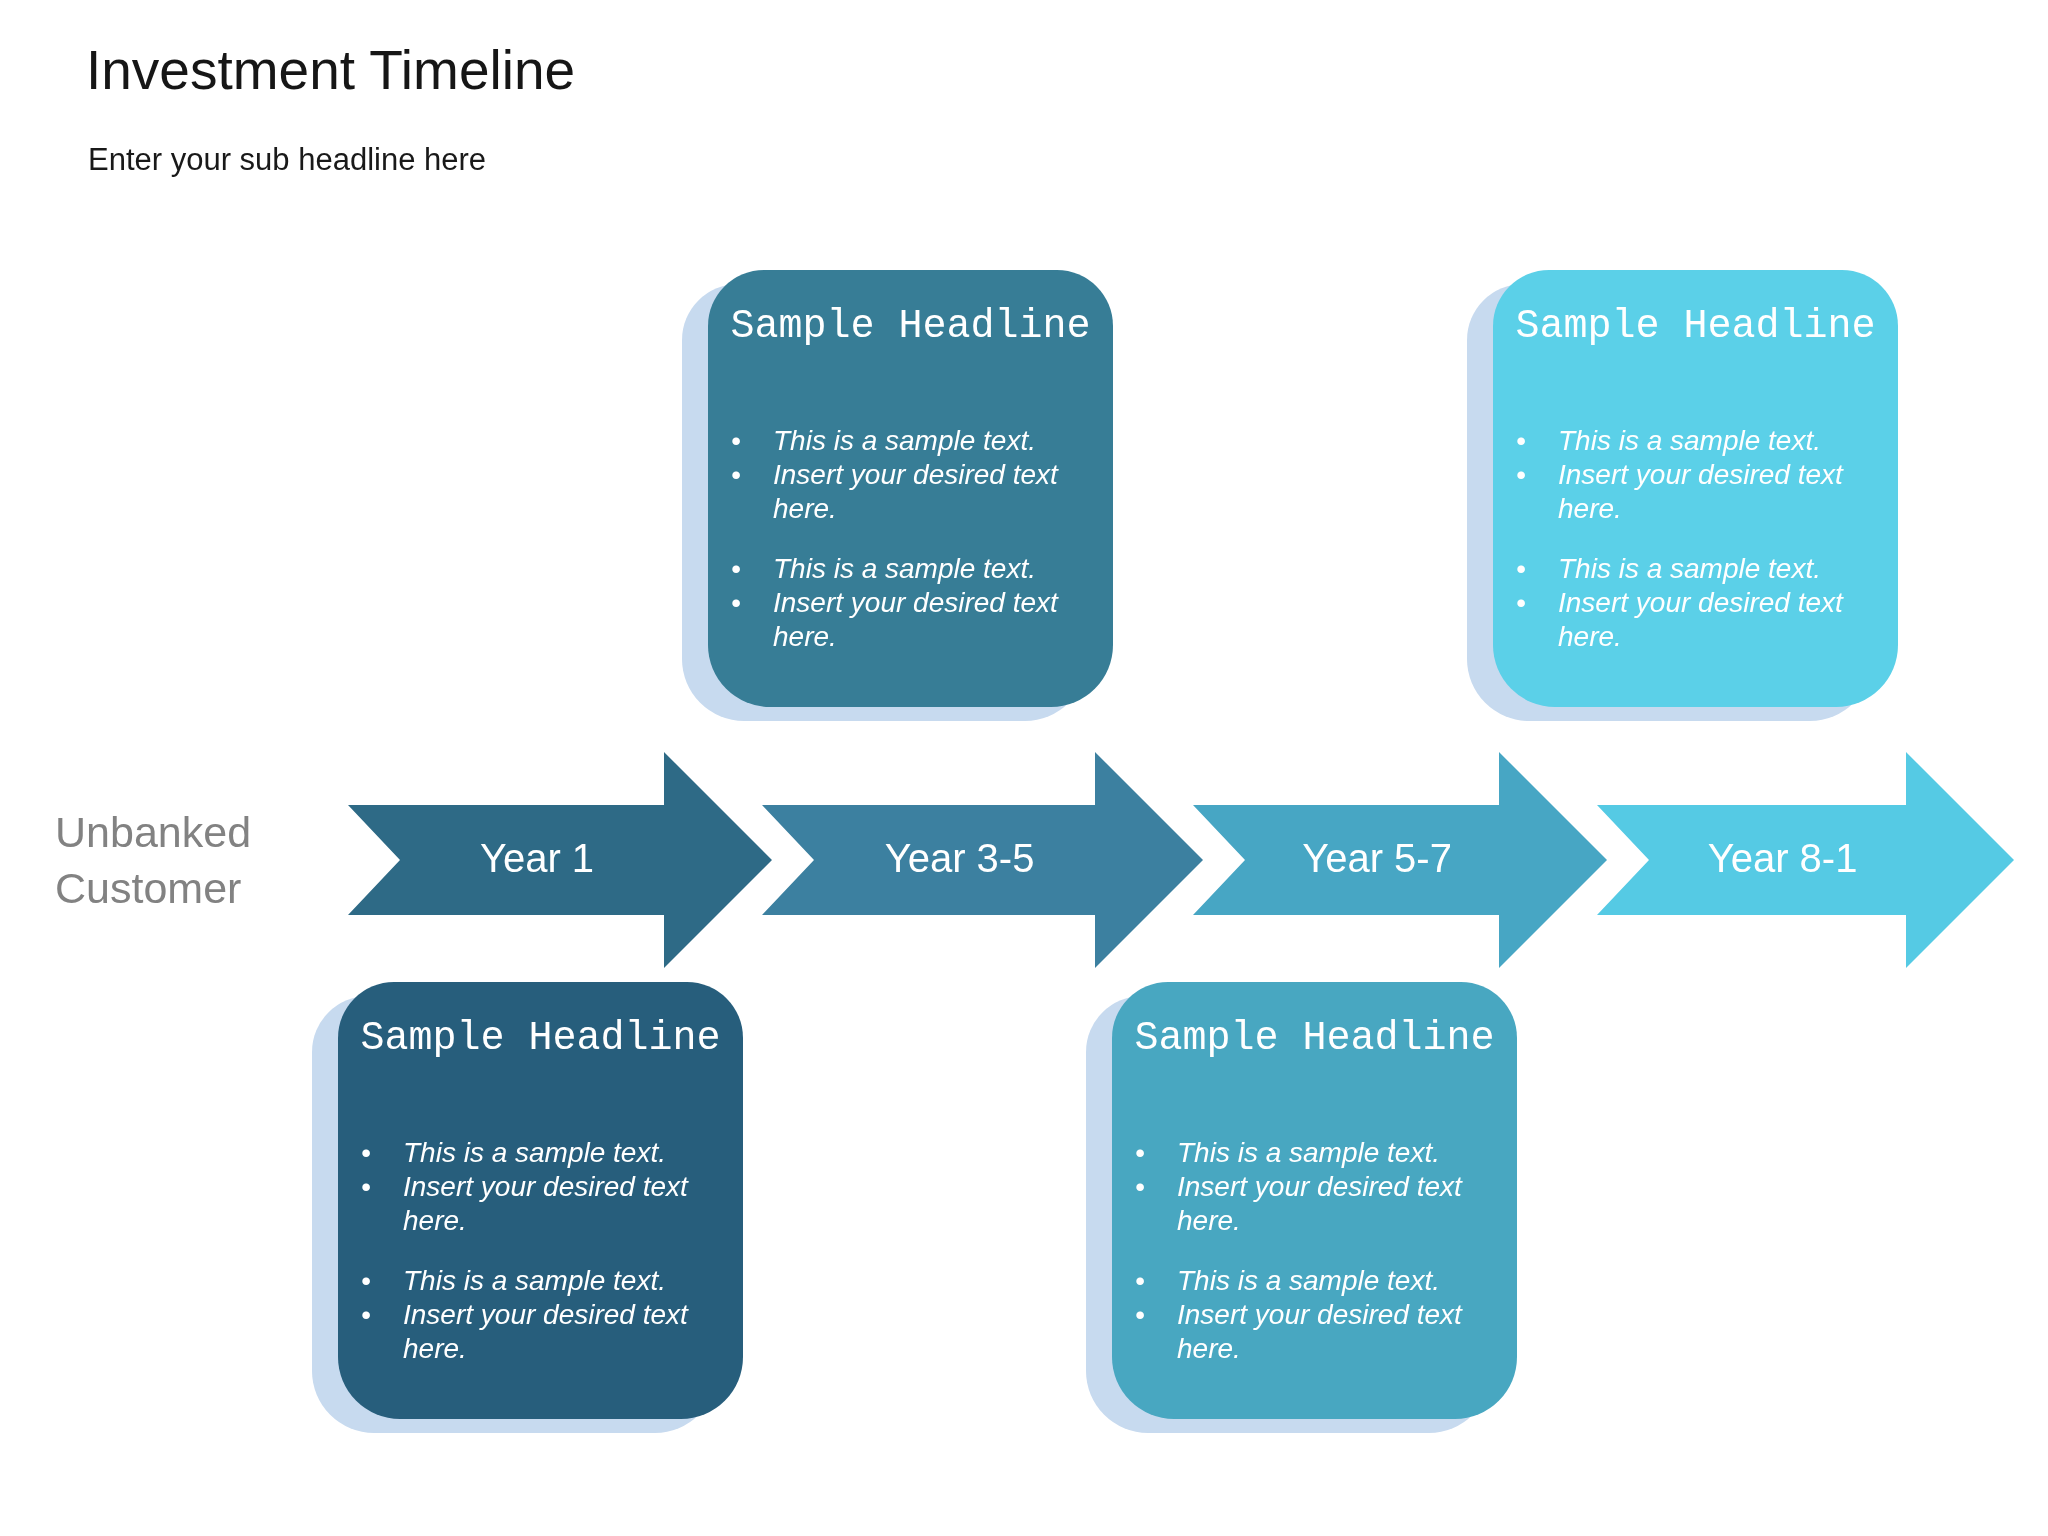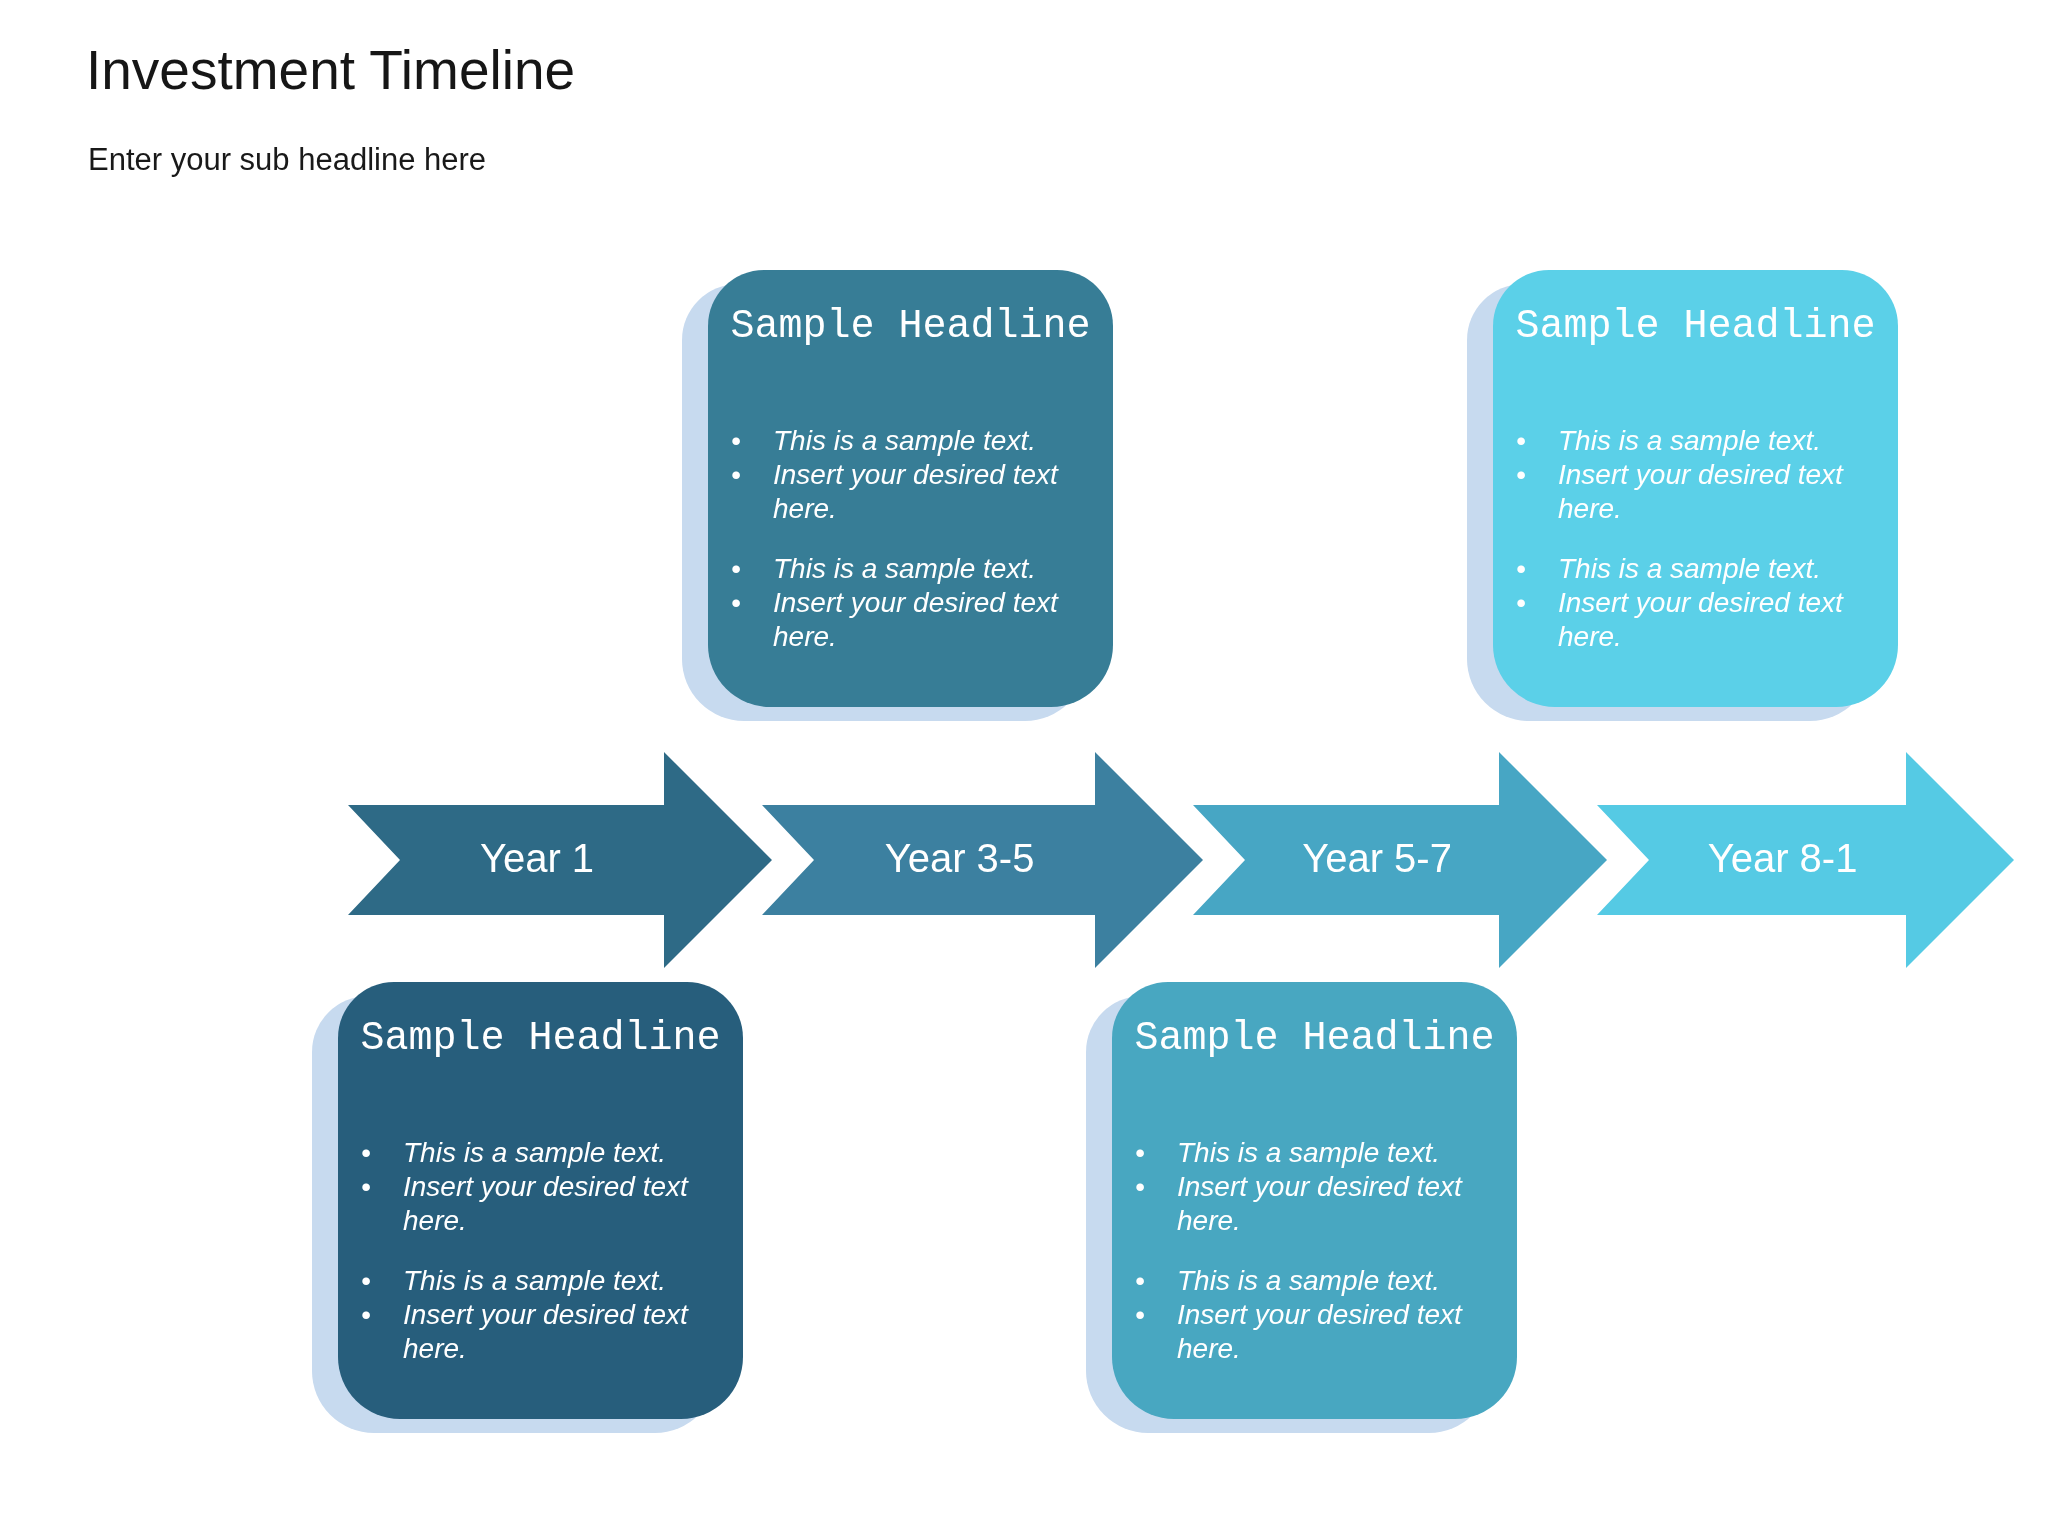--- a/index.html
+++ b/index.html
@@ -48,20 +48,24 @@
   .co-body li::before{content:"\2022";position:absolute;left:2px;}
 </style>
 </head>
 <body>
 
 <div class="canvas" style="--shadow: #C7DAEF;">
 
   <h1 class="page-title">Investment Timeline</h1>
   <div class="page-subtitle">Enter your sub headline here</div>
 
+  <div class="start-label">
+    <div>Unbanked</div>
+    <div>Customer</div>
+  </div>
 
   <svg class="arrows" width="2048" height="1536" viewBox="0 0 2048 1536">
 
     <g>
       <polygon class="arrow-outline" points="1597,805 1906,805 1906,752 2014,860 1906,968 1906,915 1597,915 1649,860"></polygon>
       <polygon points="1597,805 1906,805 1906,752 2014,860 1906,968 1906,915 1597,915 1649,860" fill="#55CAE4"></polygon>
     </g>
     <g>
       <polygon class="arrow-outline" points="1193,805 1499,805 1499,752 1607,860 1499,968 1499,915 1193,915 1245,860"></polygon>
       <polygon points="1193,805 1499,805 1499,752 1607,860 1499,968 1499,915 1193,915 1245,860" fill="#47A6C4"></polygon>

